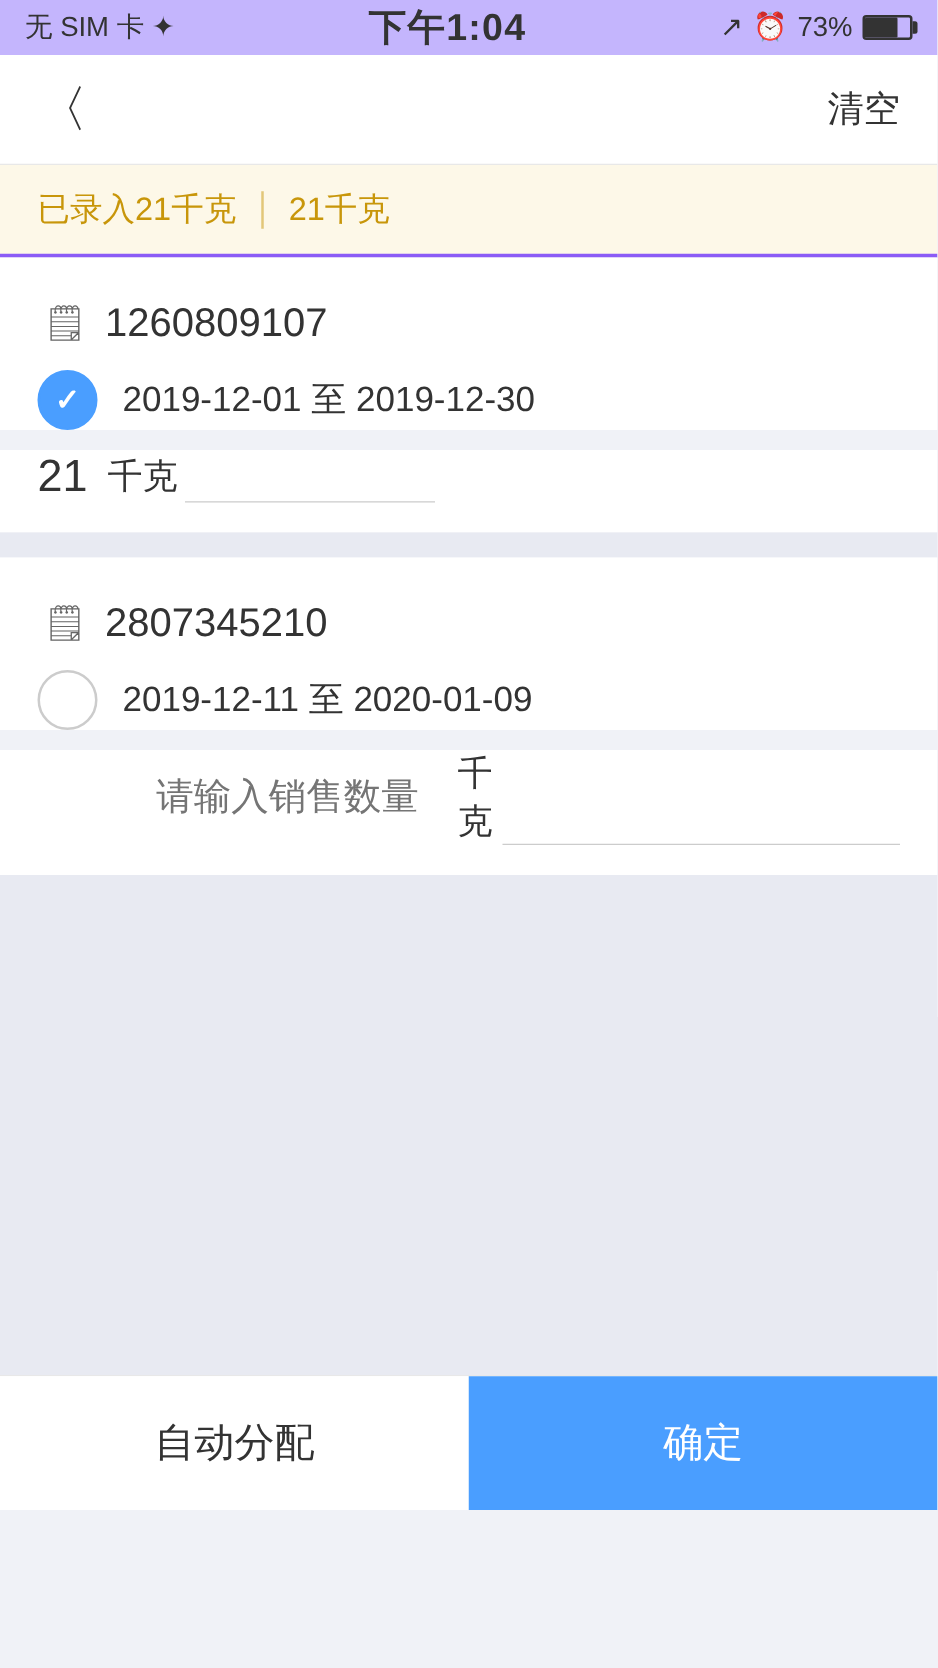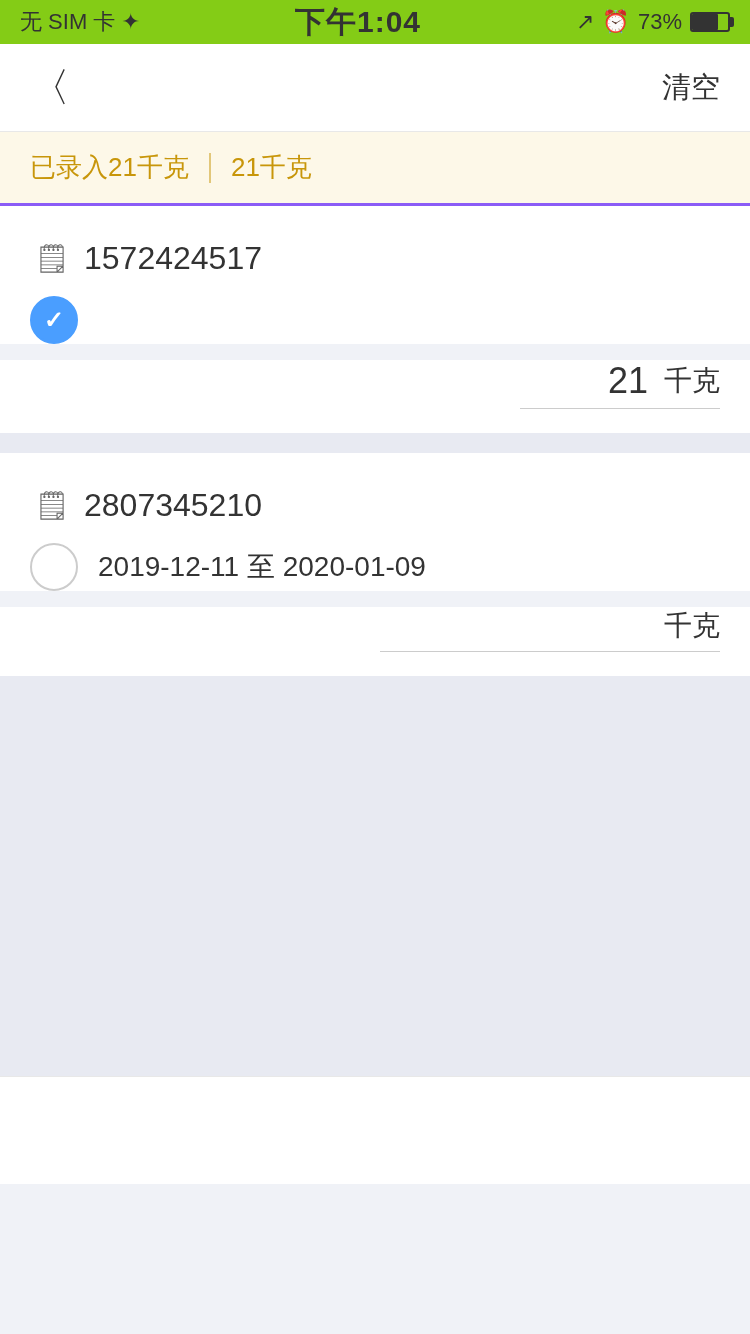--- a/index.html
+++ b/index.html
@@ -10,21 +10,21 @@
       font-family: -apple-system, 'PingFang SC', 'Helvetica Neue', sans-serif;
       background: #f0f2f7;
       font-size: 28px;
       color: #333;
     }
 
     
     .status-bar {
       width: 100%;
       height: 44px;
-      background: #84cc16;
+      background: #c4b5fd;
       display: flex;
       align-items: center;
       justify-content: space-between;
       padding: 0 20px;
       font-size: 24px;
       color: #333;
     }
     .status-bar-left {
       display: flex;
       align-items: center;
@@ -258,21 +258,21 @@
       justify-content: center;
       font-size: 32px;
       color: #fff;
       background: #4a9eff;
       cursor: pointer;
     }
 
     
     .amount-input-wrapper {
       display: flex;
-      flex-direction: column;
+      flex-direction: row;
       align-items: flex-end;
       gap: 6px;
       padding: 0 30px 24px 30px;
       background: #fff;
     }
     .amount-input-inner {
       display: flex;
       align-items: center;
       gap: 16px;
     }
@@ -302,24 +302,25 @@
 
 <div class="info-banner">
   <span class="info-banner-item">已录入21千克</span>
   <div class="info-banner-divider"></div>
   <span class="info-banner-item">21千克</span>
 </div>
 
 <div class="card">
   <div class="card-header">
     <span class="batch-icon">🗒</span>
-    <span class="batch-number">1572424517</span>
+    <span class="batch-number">1260809107</span>
   </div>
   <div class="card-date-row">
     <div class="radio-circle selected"></div>
+    <span class="date-range">2019-12-01 至 2019-12-30</span>
   </div>
 </div>
 
 <div class="amount-input-wrapper">
   <div class="amount-input-inner">
     <span class="amount-value">21</span>
     <span class="amount-unit">千克</span>
   </div>
   <div class="amount-line"></div>
 </div>
@@ -332,21 +333,24 @@
     <span class="batch-number">2807345210</span>
   </div>
   <div class="card-date-row">
     <div class="radio-circle"></div>
     <span class="date-range">2019-12-11 至 2020-01-09</span>
   </div>
 </div>
 
 <div class="amount-input-wrapper">
   <div class="amount-input-inner">
+    <input class="qty-input" type="number" placeholder="请输入销售数量" style="">
     <span class="input-unit">千克</span>
   </div>
   <div class="input-underline"></div>
 </div>
 
 <div class="gray-area"></div>
 
 <div class="bottom-bar">
+  <div class="btn-auto">自动分配</div>
+  <div class="btn-confirm">确定</div>
 </div>
 
 </body></html>

